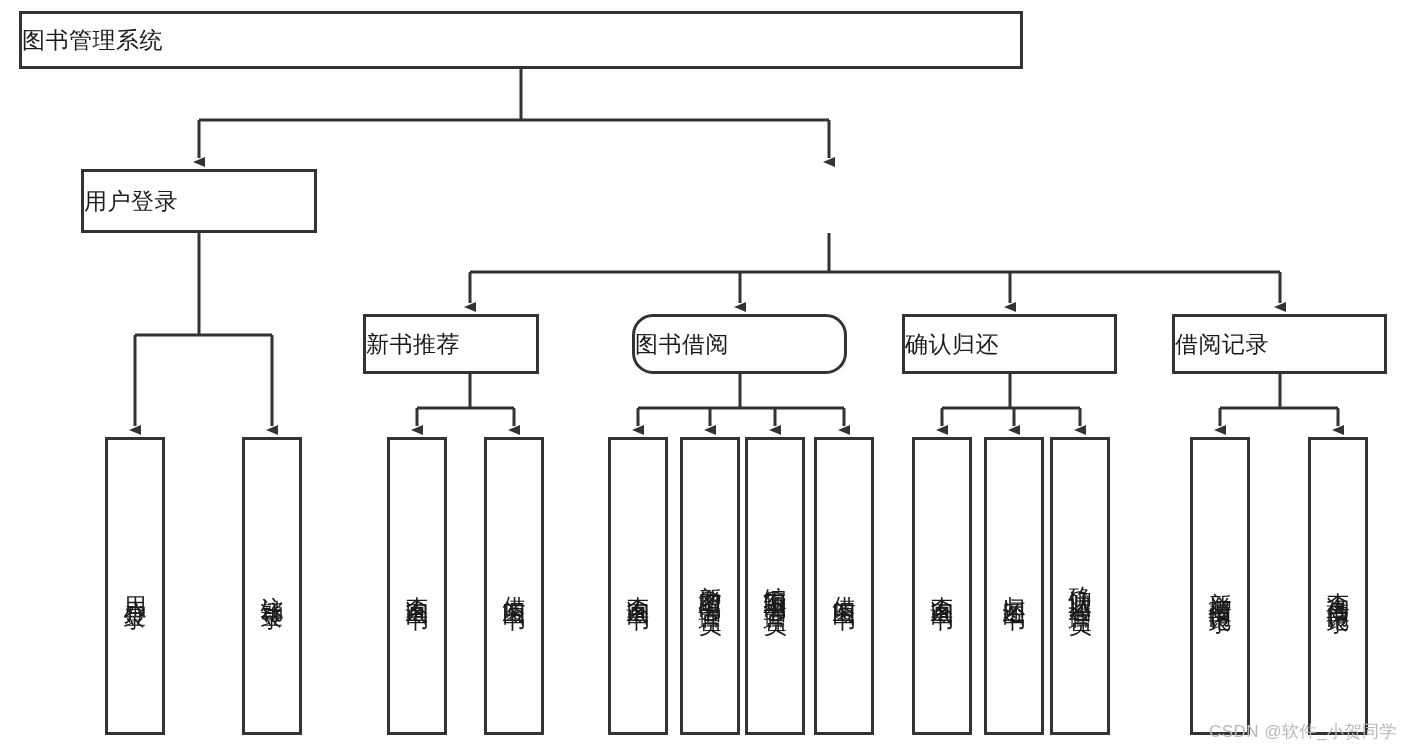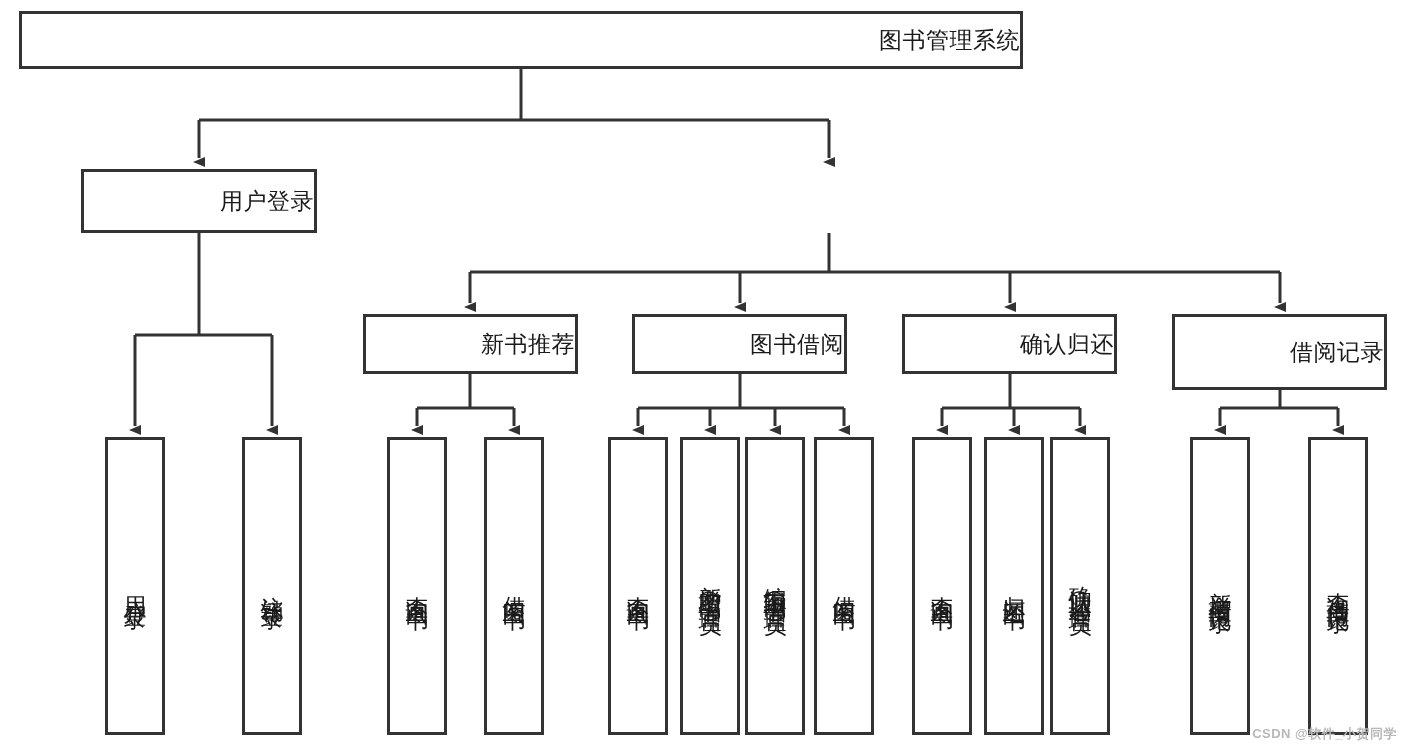--- a/index.html
+++ b/index.html
@@ -21,21 +21,21 @@
     width: 1405px;
     height: 747px;
   }
   .node-box {
     position: absolute;
     box-sizing: border-box;
     border: 3px solid #333333;
     background: #ffffff;
     display: flex;
     align-items: center;
-    justify-content: flex-end;
+    justify-content: flex-start;
     text-align: center;
   }
   .node-label {
     color: #1a1a1a;
     font-size: 23px;
     line-height: 1.15;
     letter-spacing: 0.5px;
     white-space: nowrap;
   }
   .node-box.vertical {
@@ -56,25 +56,24 @@
     left: 0;
     top: 0;
     width: 1405px;
     height: 747px;
     pointer-events: none;
   }
   .watermark {
     position: absolute;
     right: 8px;
     bottom: 4px;
-    font-size: 13px;
+    font-size: 17px;
     color: #b8b8b8;
     letter-spacing: 0.5px;
     white-space: nowrap;
-    font-weight: bold;
   }
 </style>
 </head>
 <body>
 
 <div id="diagram-root">
 
   <svg class="connector-layer" viewBox="0 0 1405 747" width="1405" height="747" xmlns="http://www.w3.org/2000/svg">
     <defs>
       <marker id="arrow" markerWidth="10" markerHeight="12" refX="1" refY="6" orient="auto" markerUnits="userSpaceOnUse">
@@ -128,30 +127,30 @@
   </svg>
 
   <div class="node-box" id="node-root" style="left: 19px; top: 11px; width: 1004px; height: 58px;">
     <span class="node-label">图书管理系统</span>
   </div>
 
   <div class="node-box" id="node-l2-0" style="left: 81px; top: 169px; width: 236px; height: 64px;">
     <span class="node-label">用户登录</span>
   </div>
 
-  <div class="node-box" id="node-l3-0" style="left: 363px; top: 314px; width: 215px; height: 60px;">
+  <div class="node-box" id="node-l3-0" style="left: 363px; top: 314px; width: 176px; height: 60px;">
     <span class="node-label">新书推荐</span>
   </div>
-  <div class="node-box" id="node-l3-1" style="left: 632px; top: 314px; width: 215px; height: 60px;">
+  <div class="node-box" id="node-l3-1" style="left: 632px; top: 314px; width: 215px; height: 60px; border-radius: 21px;">
     <span class="node-label">图书借阅</span>
   </div>
   <div class="node-box" id="node-l3-2" style="left: 902px; top: 314px; width: 215px; height: 60px;">
     <span class="node-label">确认归还</span>
   </div>
-  <div class="node-box" id="node-l3-3" style="left: 1172px; top: 314px; width: 215px; height: 76px;">
+  <div class="node-box" id="node-l3-3" style="left: 1172px; top: 314px; width: 215px; height: 60px;">
     <span class="node-label">借阅记录</span>
   </div>
 
   <div class="node-box vertical" id="node-leaf-0" style="left: 105px; top: 437px; width: 60px; height: 298px;">
     <span class="node-label">用户登录</span>
   </div>
   <div class="node-box vertical" id="node-leaf-1" style="left: 242px; top: 437px; width: 60px; height: 298px;">
     <span class="node-label">注销登录</span>
   </div>
   <div class="node-box vertical" id="node-leaf-2" style="left: 387px; top: 437px; width: 60px; height: 298px;">

